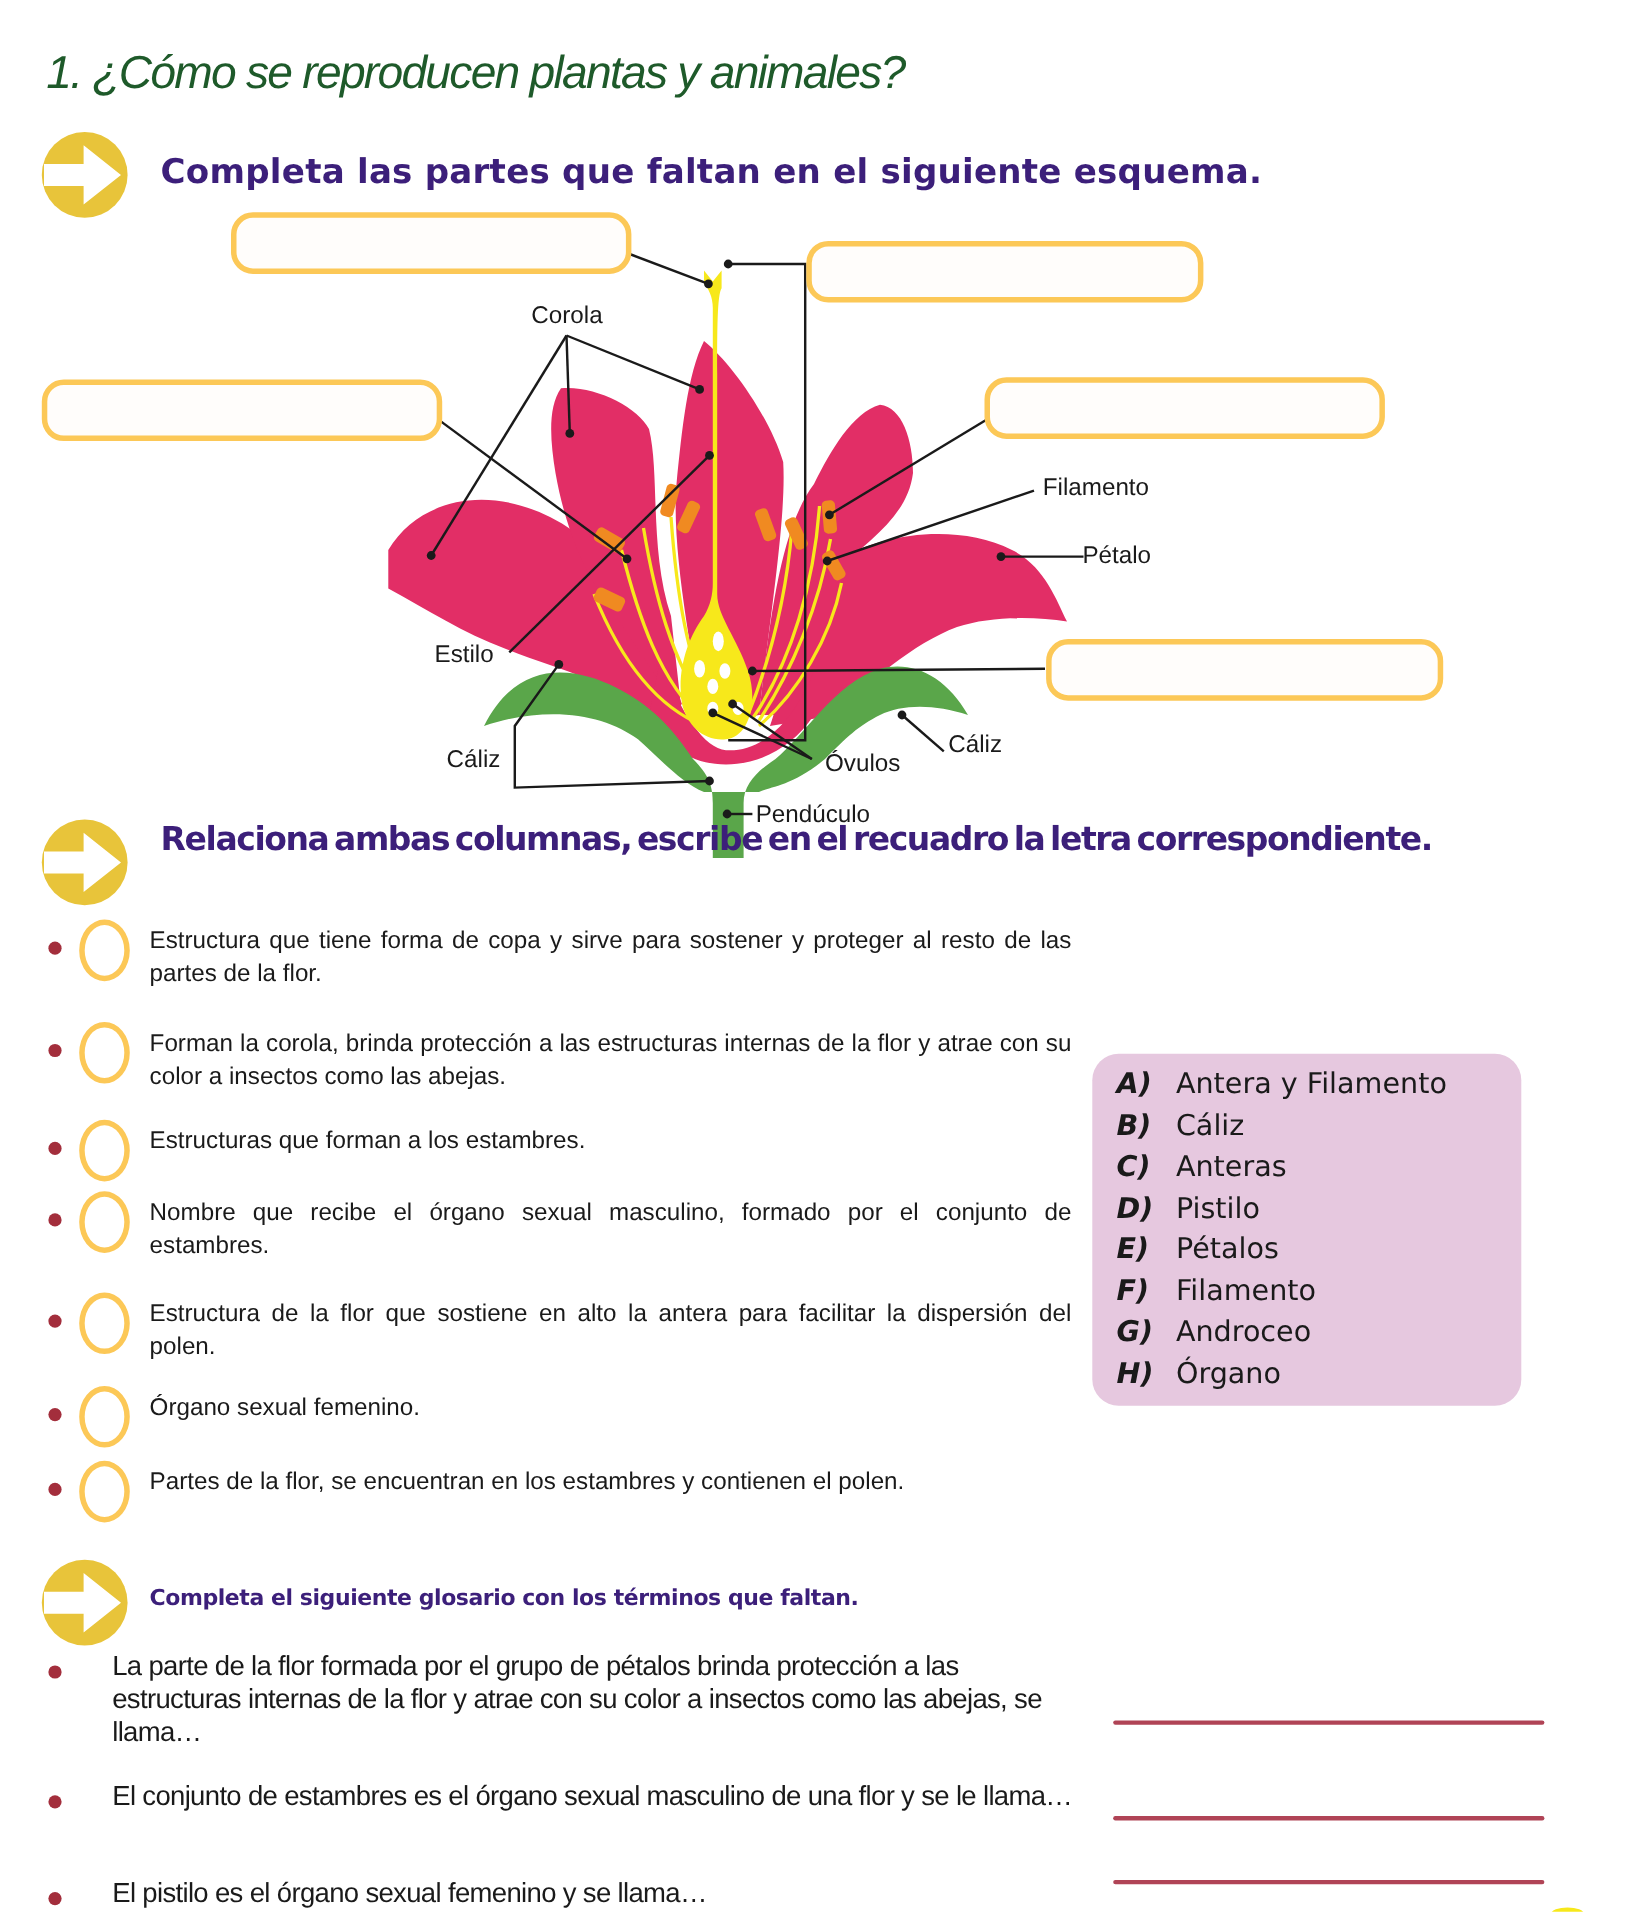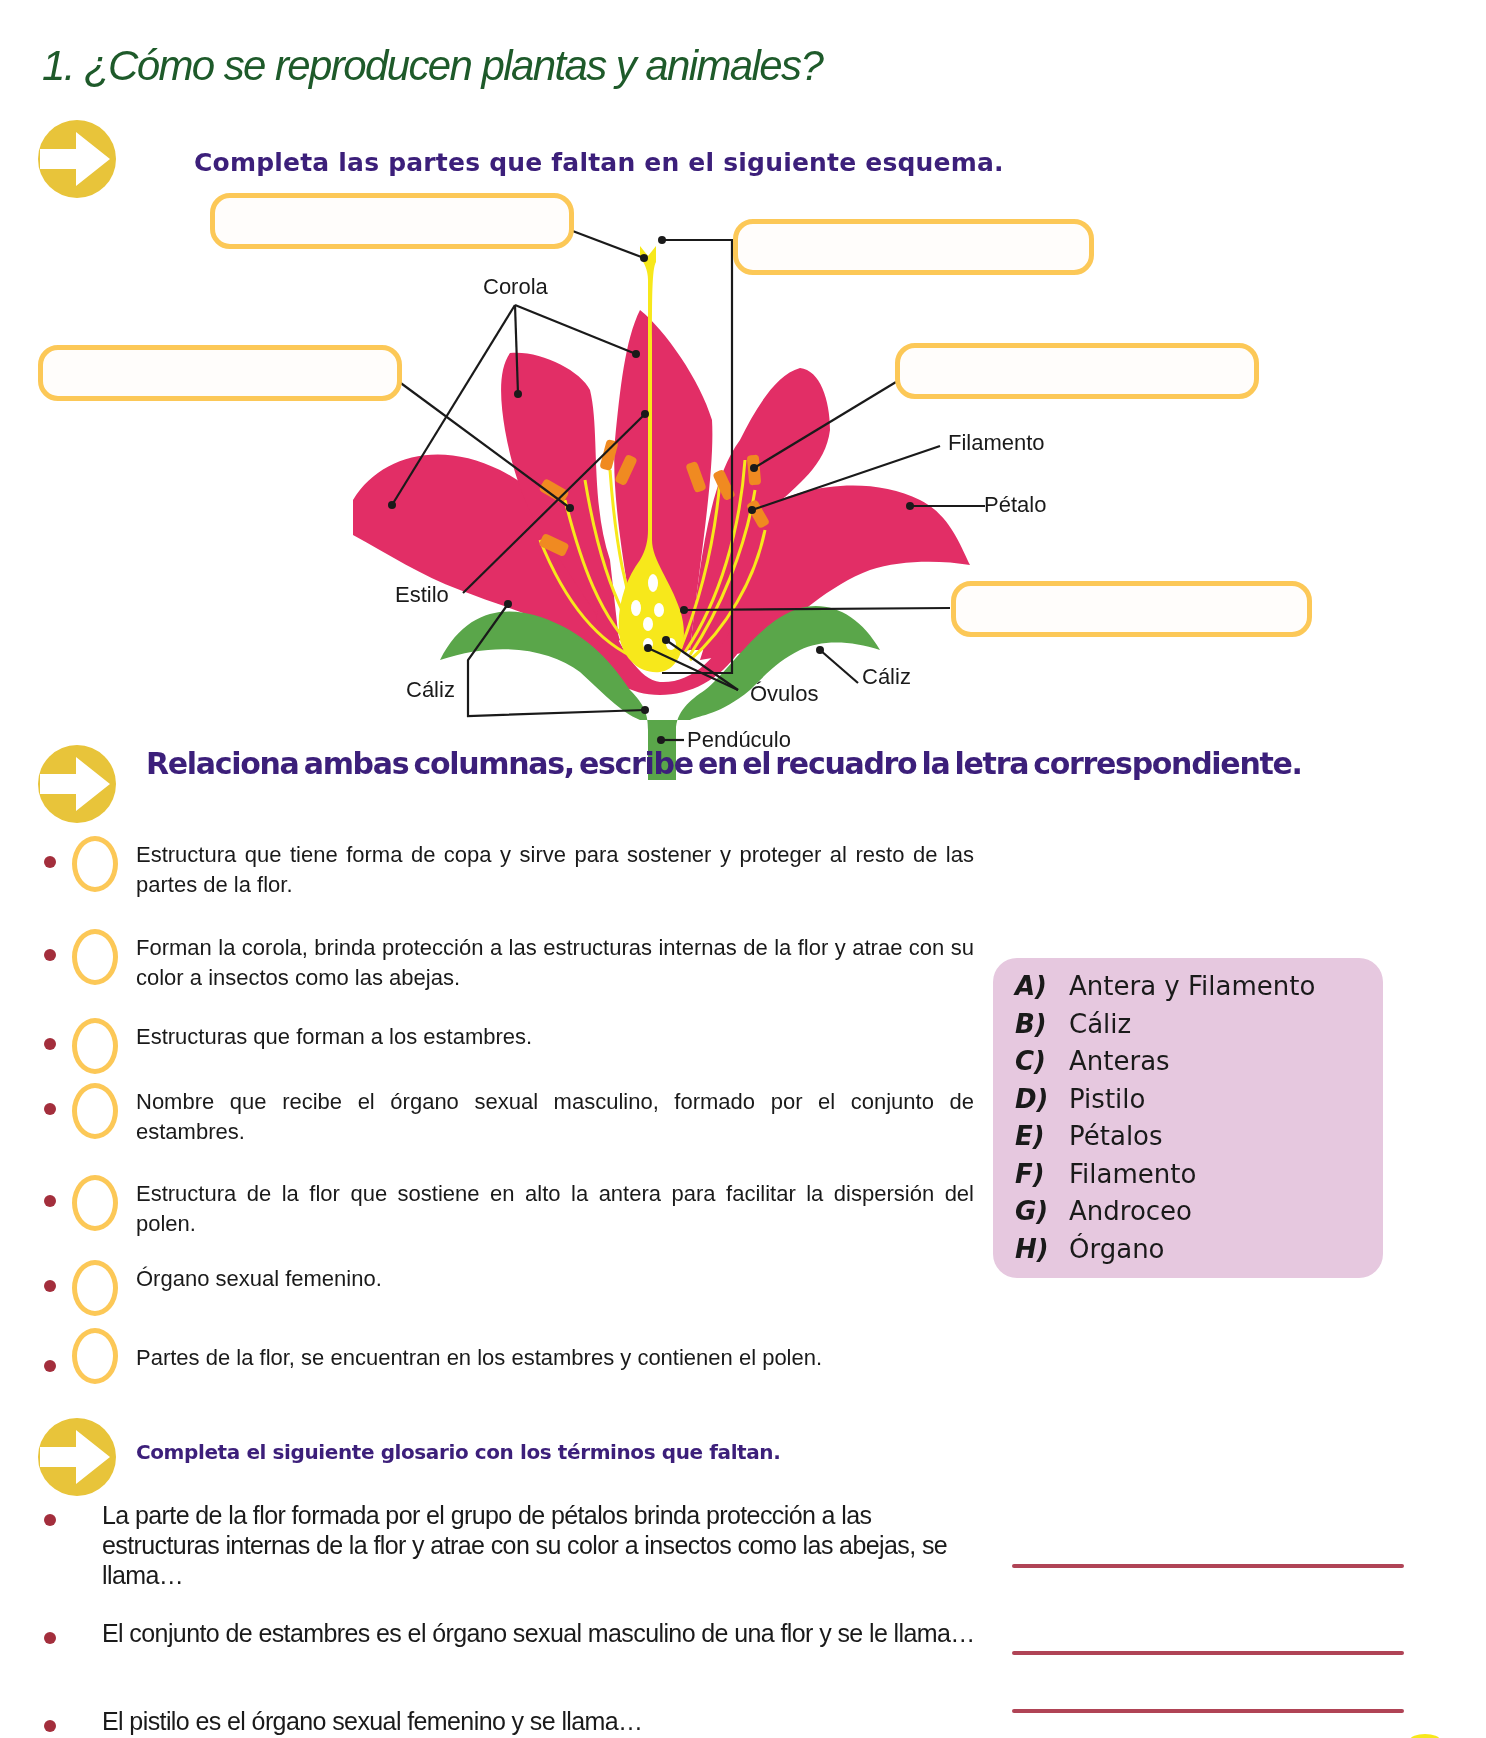--- a/index.html
+++ b/index.html
@@ -24,21 +24,21 @@
 </style>
 </head>
 <body>
 
 <div class="abs main-title">1. ¿Cómo se reproducen plantas y animales?</div>
 
 <svg class="abs arrow-badge" style="left:36px;top:118px;" viewBox="0 0 82 82">
   <circle cx="41" cy="41" r="39" fill="#e8c43a"></circle>
   <path d="M4 31 H40 V14 L74 41 L40 68 V51 H4 Z" fill="#ffffff"></path>
 </svg>
-<div class="abs section-heading" style="left:146px;top:148px;font-size:25px;letter-spacing:0.2px;margin-left:48px;">Completa las partes que faltan en el siguiente esquema.</div>
+<div class="abs section-heading" style="left:146px;top:138px;font-size:31px;letter-spacing:0.2px;">Completa las partes que faltan en el siguiente esquema.</div>
 
 <svg class="abs" style="left:0;top:0;" width="1486" height="780">
 
   <path d="M353 500 C380 455 440 440 500 470 C560 500 590 560 620 640 L600 655 C560 620 510 610 460 590 C420 575 390 555 353 535 Z" fill="#e22e66"></path>
 
   <path d="M510 353 C540 350 580 370 590 390 C600 430 590 500 610 560 L620 650 C600 620 560 560 540 530 C525 505 512 470 505 430 C500 400 498 370 510 353 Z" fill="#e22e66"></path>
 
   <path d="M640 310 C665 330 700 380 712 420 C715 470 700 560 690 650 L640 660 C630 600 610 500 615 440 C620 390 625 340 640 310 Z" fill="#e22e66"></path>
 
   <path d="M800 368 C820 370 830 400 830 430 C825 470 790 490 760 520 C740 540 730 580 720 650 L690 650 C700 560 710 480 740 440 C755 410 775 375 800 368 Z" fill="#e22e66"></path>
@@ -166,21 +166,21 @@
 <div class="abs item-row" style="top:1175px;">
   <span class="bullet"></span>
   <span class="answer-circle"></span>
   <span class="item-text">Estructura de la flor que sostiene en alto la antera para facilitar la dispersión del polen.</span>
 </div>
 <div class="abs item-row" style="top:1260px;">
   <span class="bullet"></span>
   <span class="answer-circle"></span>
   <span class="item-text">Órgano sexual femenino.</span>
 </div>
-<div class="abs item-row" style="top:1328px;align-items:center;">
+<div class="abs item-row" style="top:1328px;">
   <span class="bullet"></span>
   <span class="answer-circle"></span>
   <span class="item-text">Partes de la flor, se encuentran en los estambres y contienen el polen.</span>
 </div>
 
 <div class="abs options-box">
   <div class="option">
       <span class="option-letter">A)</span>
       <span>Antera y Filamento</span>
     </div>

